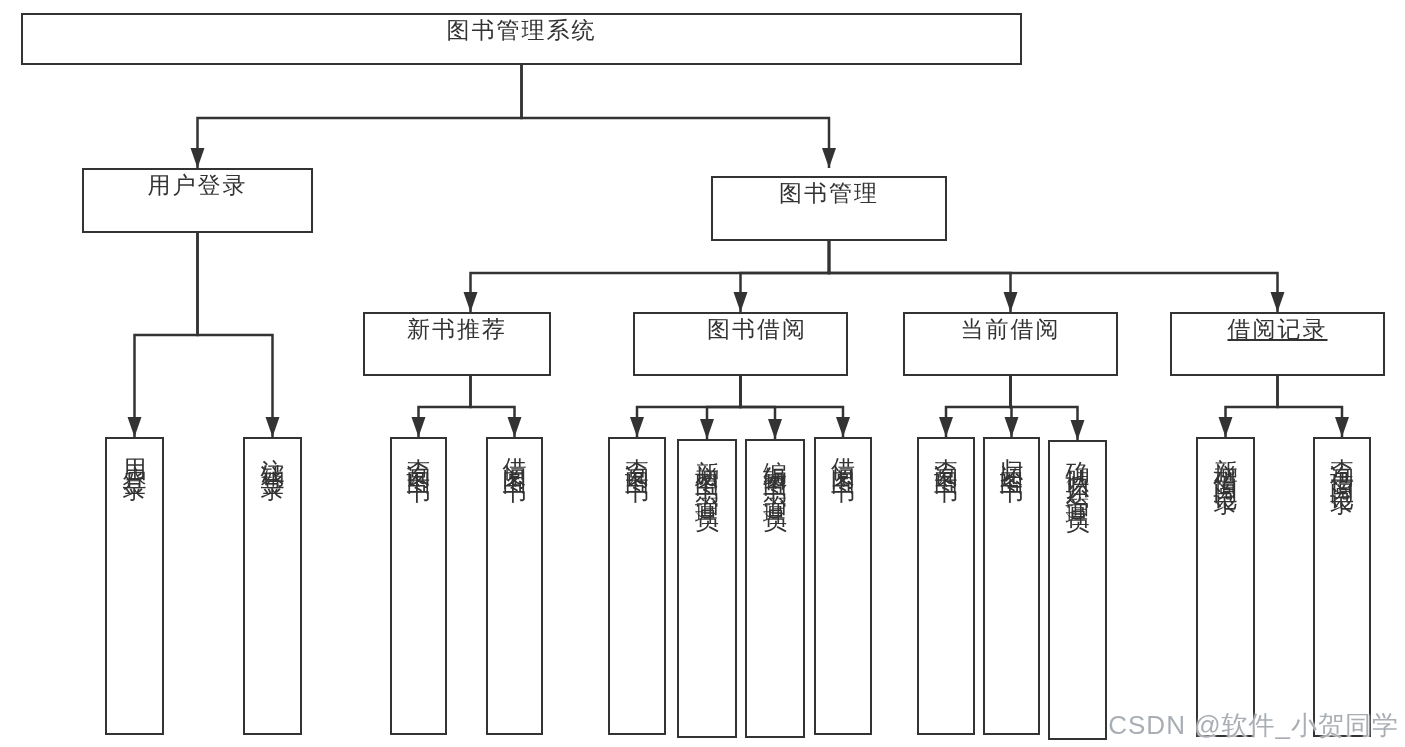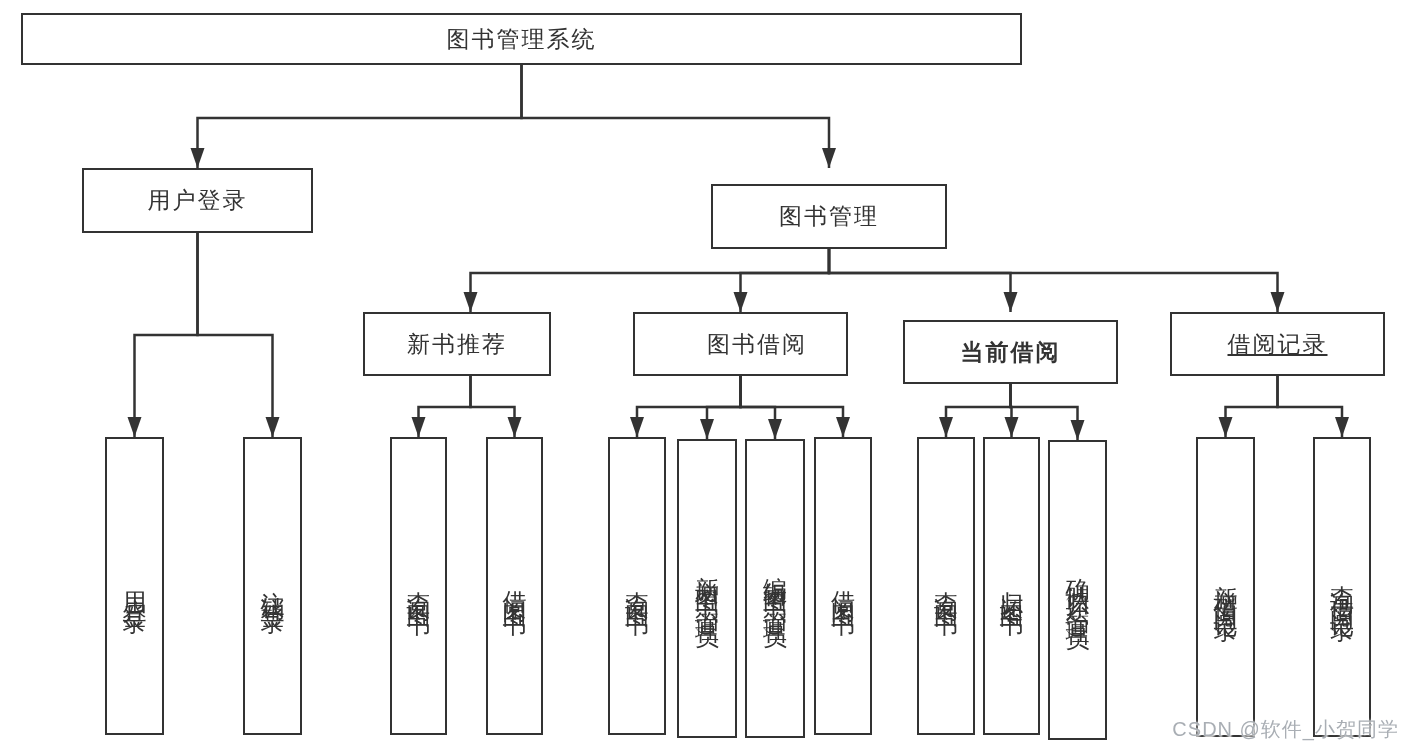--- a/index.html
+++ b/index.html
@@ -20,21 +20,21 @@
     left: 0;
     top: 0;
     z-index: 1;
   }
   .node {
     position: absolute;
     box-sizing: border-box;
     background: var(--boxbg, #ffffff);
     border: 2.5px solid var(--line, #333333);
     display: flex;
-    align-items: center;
+    align-items: flex-start;
     justify-content: center;
     color: var(--text, #333333);
     z-index: 2;
   }
   .node.h .lbl {
     font-size: 23px;
     letter-spacing: 2px;
     white-space: nowrap;
   }
   .node.v .lbl {
@@ -42,21 +42,21 @@
     text-orientation: mixed;
     font-size: 24px;
     letter-spacing: 7px;
     line-height: 1;
   }
   #watermark {
     position: absolute;
     right: 6px;
     bottom: 4px;
     z-index: 4;
-    font-size: 20px;
+    font-size: 26px;
     letter-spacing: 1px;
     color: var(--wm, #a9aeb4);
     text-shadow: 0 0 3px #ffffff, 1px 1px 2px #ffffff;
     white-space: nowrap;
   }
 </style>
 </head>
 <body>
 
 <div id="stage">
@@ -100,30 +100,30 @@
       <path d="M 1277.5 376 V 407 H 1342 V 437" fill="none" stroke="#333333" stroke-width="2.5"></path>
       <polygon points="1335,417 1349,417 1342,437" fill="#333333"></polygon>
     </svg>
   <div id="watermark">CSDN @软件_小贺同学</div>
 <div class="node h" style="left: 21px; top: 13px; width: 1001px; height: 52px;">
       <span class="lbl">图书管理系统</span>
     </div>
     <div class="node h" style="left: 82px; top: 168px; width: 231px; height: 65px;">
       <span class="lbl">用户登录</span>
     </div>
-    <div class="node h" style="left: 711px; top: 184px; width: 236px; height: 65px;">
+    <div class="node h" style="left: 711px; top: 176px; width: 236px; height: 65px;">
       <span class="lbl">图书管理</span>
     </div>
     <div class="node h" style="left: 363px; top: 312px; width: 188px; height: 64px;">
       <span class="lbl">新书推荐</span>
     </div>
     <div class="node h" style="left: 633px; top: 312px; width: 215px; height: 64px; padding-left: 33px;">
       <span class="lbl">图书借阅</span>
     </div>
-    <div class="node h" style="left: 903px; top: 320px; width: 215px; height: 64px; font-weight: bold;">
+    <div class="node h" style="left: 903px; top: 312px; width: 215px; height: 64px;">
       <span class="lbl">当前借阅</span>
     </div>
     <div class="node h" style="left: 1170px; top: 312px; width: 215px; height: 64px; text-decoration: underline;">
       <span class="lbl">借阅记录</span>
     </div>
     <div class="node v" style="left: 105px; top: 437px; width: 59px; height: 298px;">
       <span class="lbl">用户登录</span>
     </div>
     <div class="node v" style="left: 243px; top: 437px; width: 59px; height: 298px;">
       <span class="lbl">注销登录</span>

